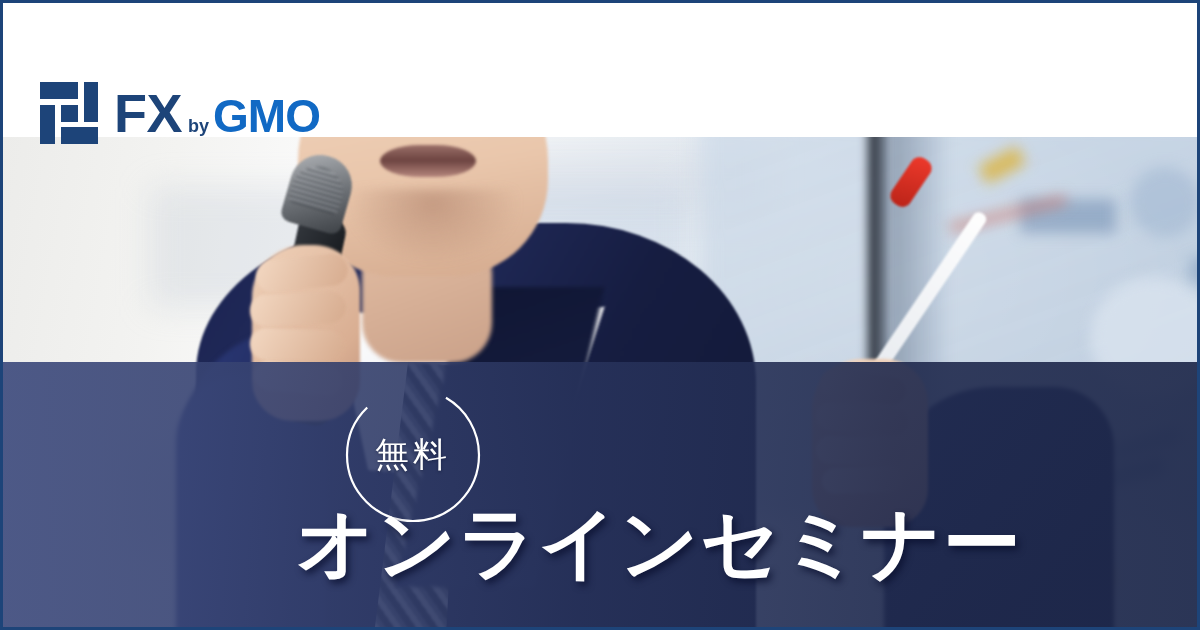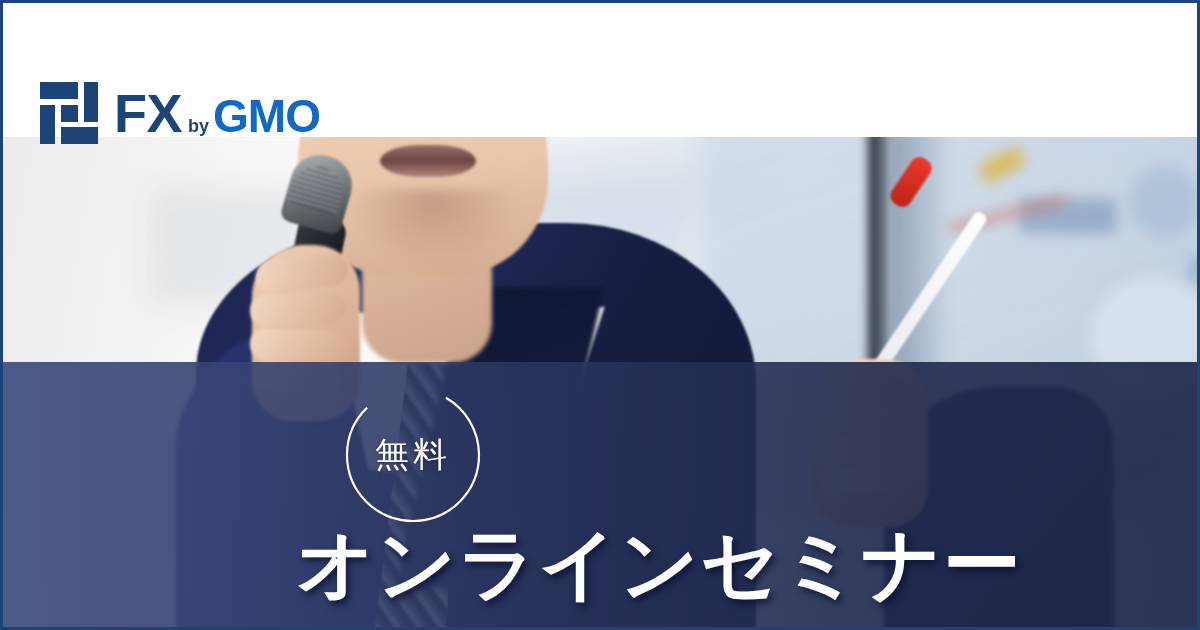--- a/index.html
+++ b/index.html
@@ -447,21 +447,20 @@
     position: absolute;
     left: 296px; top: 142px;
     color: #ffffff;
     font-size: 78px;
     font-weight: bold;
     letter-spacing: 1px;
     line-height: 1;
     white-space: nowrap;
     font-family: "DejaVu Sans", "Liberation Sans", sans-serif;
     text-shadow: 3px 4px 7px rgba(8,14,44,.75);
-    margin-top: 21px;
   }
 </style>
 </head>
 <body>
 
 <div class="banner">
 
   <div class="header">
     <div class="logo">
 

